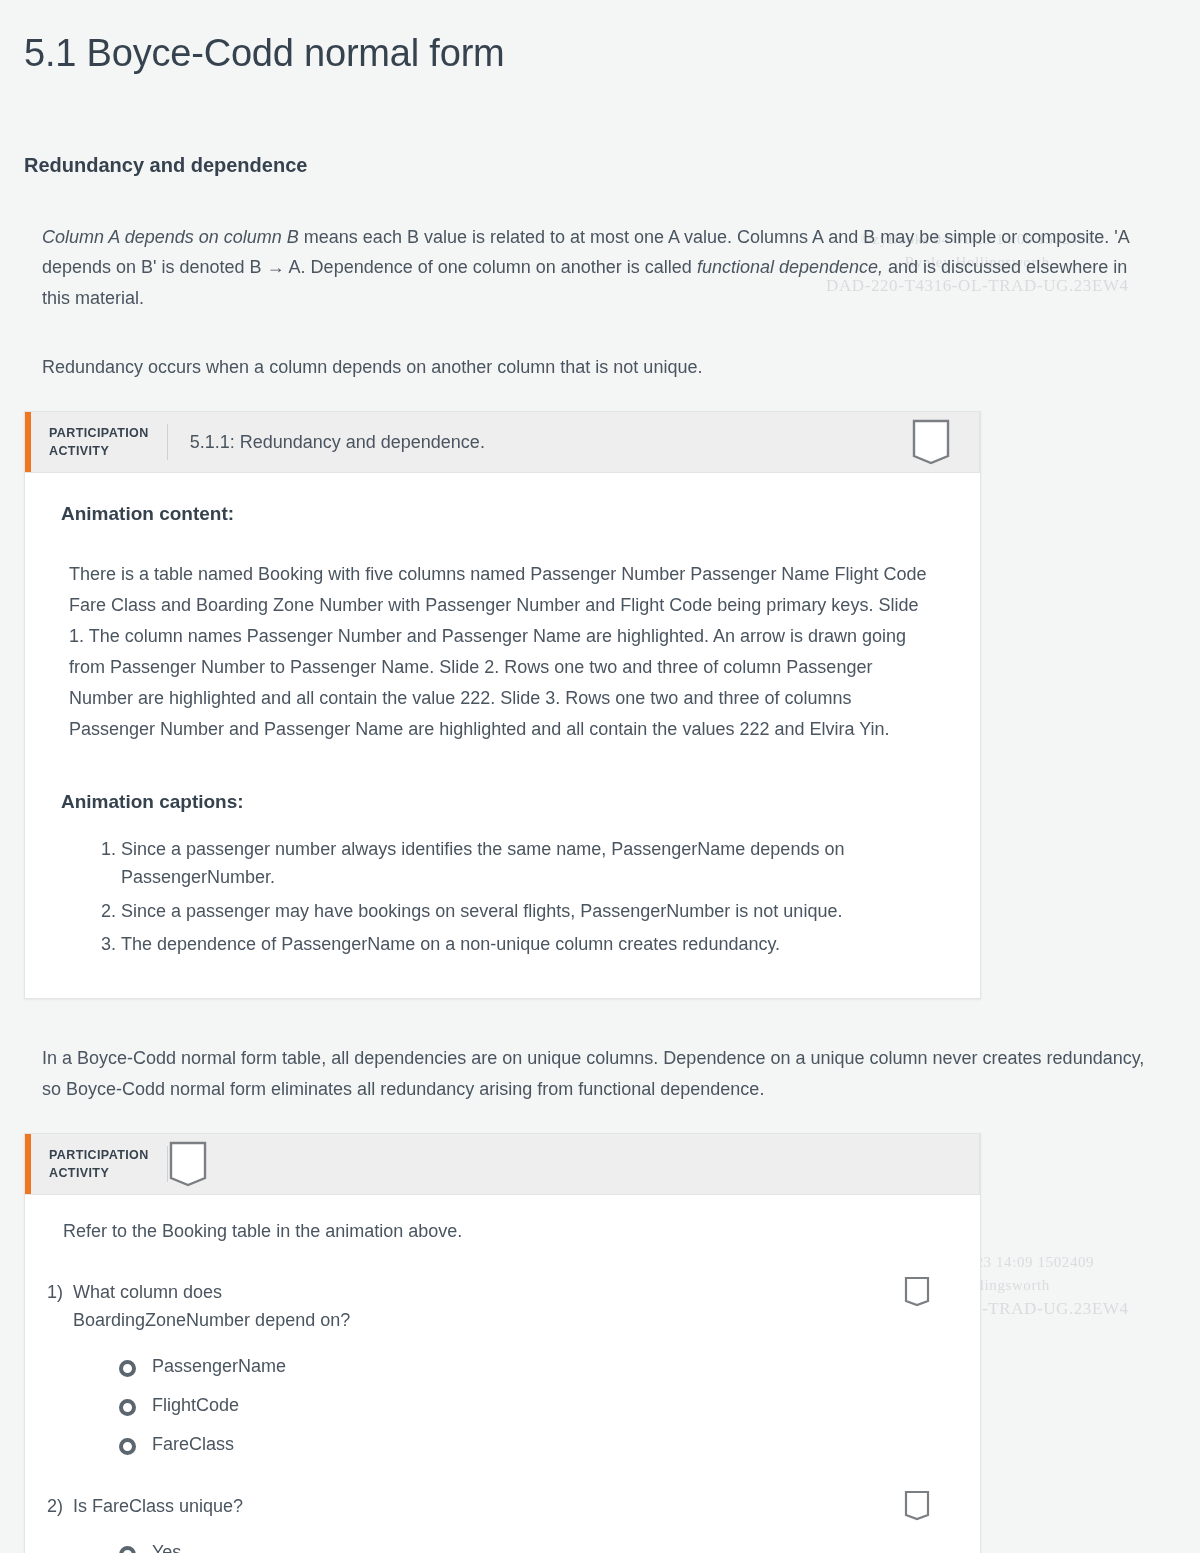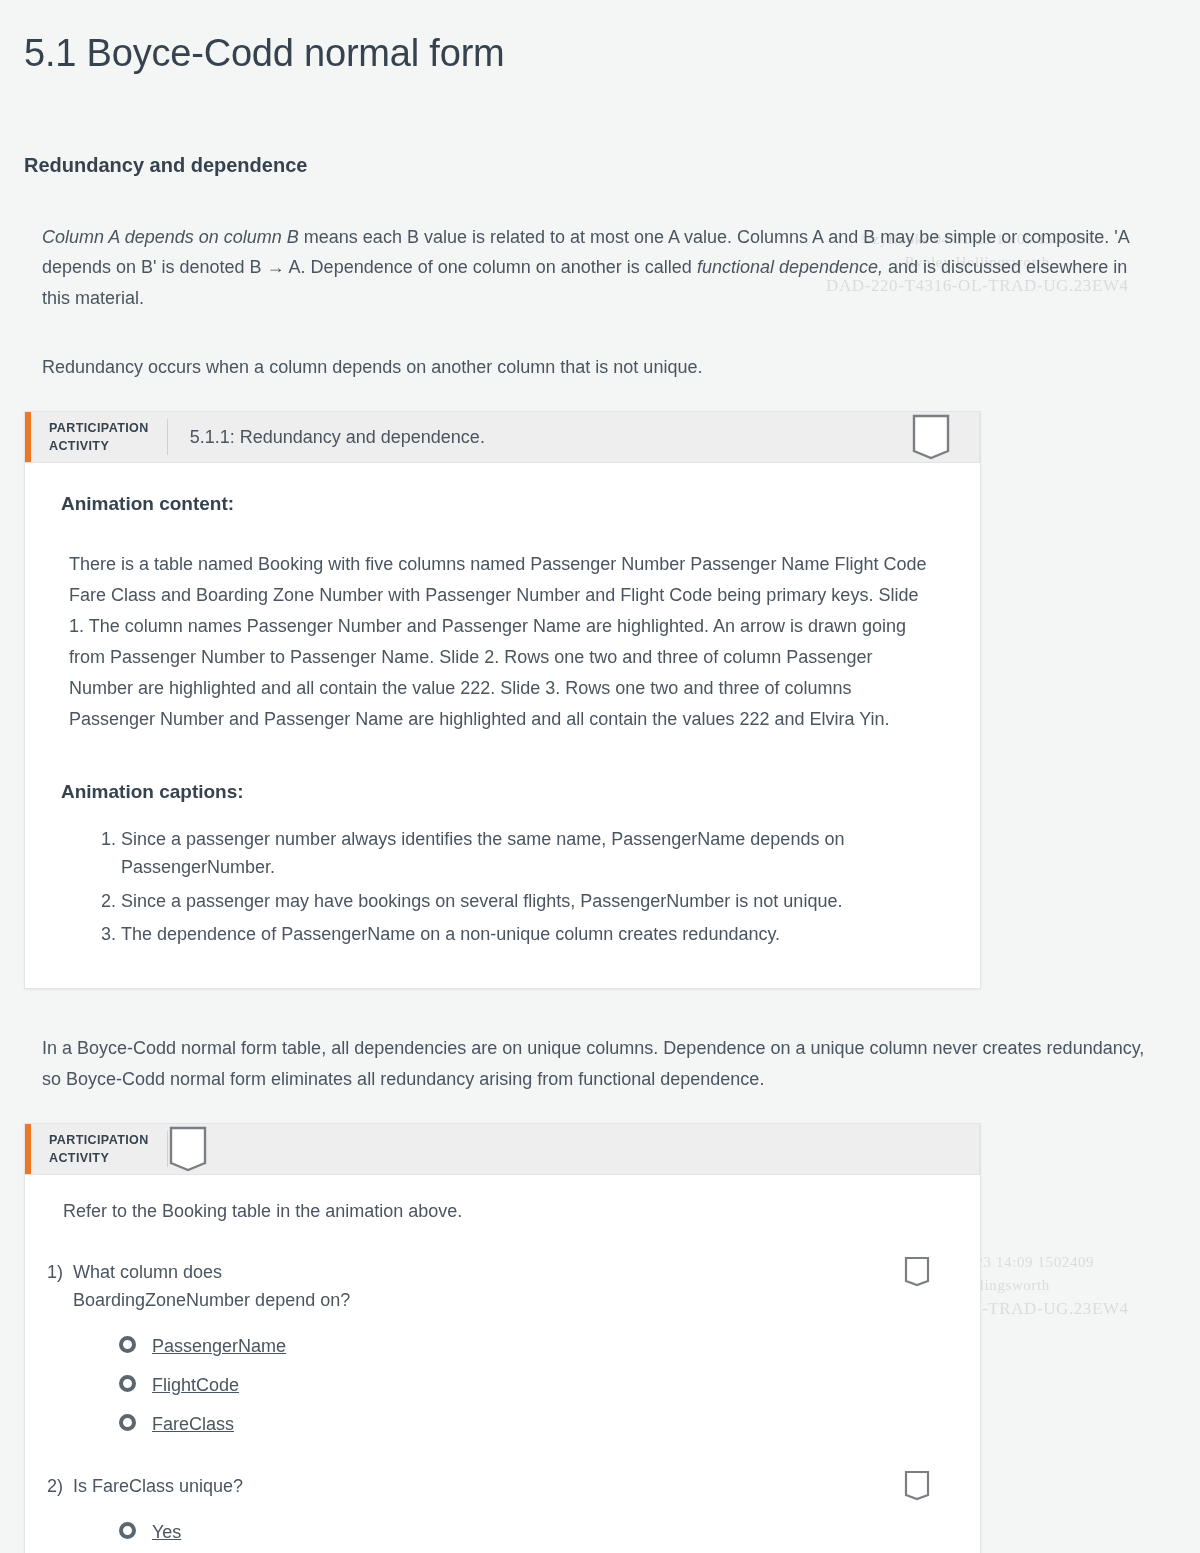--- a/index.html
+++ b/index.html
@@ -64,21 +64,21 @@
     border-top: none;
     box-shadow: 0 1px 2px rgba(0,0,0,0.06);
   }
   .activity-header {
     position: relative;
     display: flex;
     align-items: center;
     background: #eeeeee;
     border: 1px solid #e3e4e5;
     border-left: none;
-    height: 52px;
+    height: 62px;
     box-sizing: border-box;
   }
   .activity-accent {
     width: 6px;
     align-self: stretch;
     background: #ef7622;
     flex: 0 0 6px;
   }
   .activity-kind {
     padding: 0 18px 0 18px;
@@ -158,25 +158,24 @@
     right: 14px;
     top: 26px;
   }
   ul.options {
     list-style: none;
     margin: 12px 0 0 0;
     padding: 0 0 0 72px;
   }
   ul.options li {
     display: flex;
-    align-items: flex-start;
+    align-items: flex-end;
     padding: 9px 0;
     font-size: 18px;
     color: #4a5560;
-    text-decoration: underline;
   }
   .radio {
     flex: 0 0 auto;
     width: 17px;
     height: 17px;
     border: 4px solid #5c666f;
     border-radius: 50%;
     box-sizing: border-box;
     margin-right: 16px;
     background: #ffffff;

